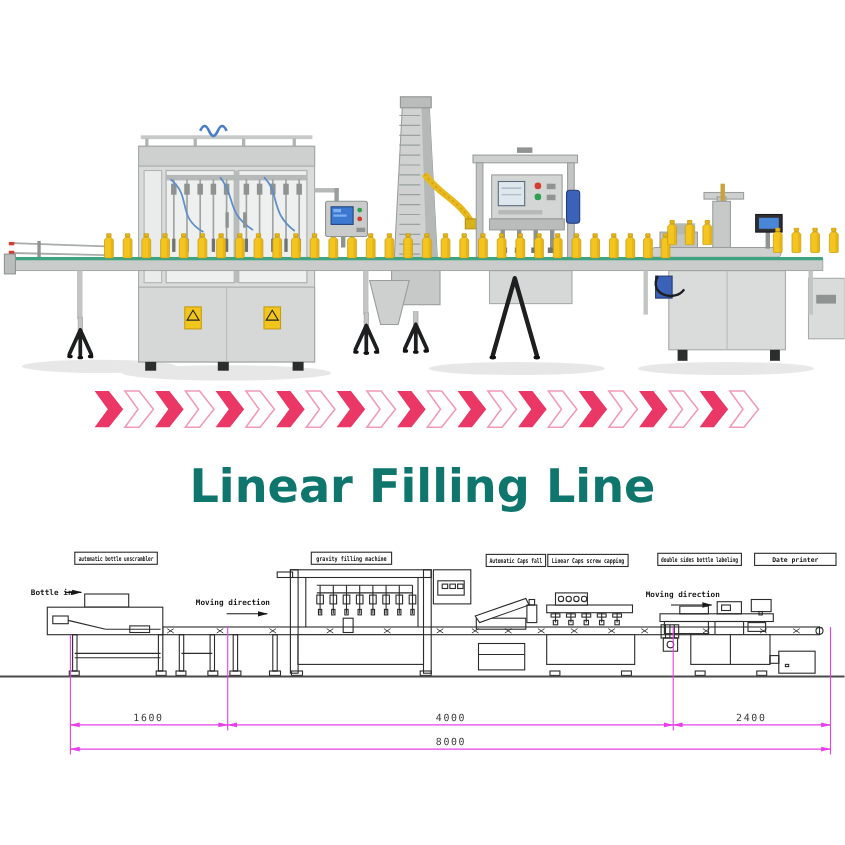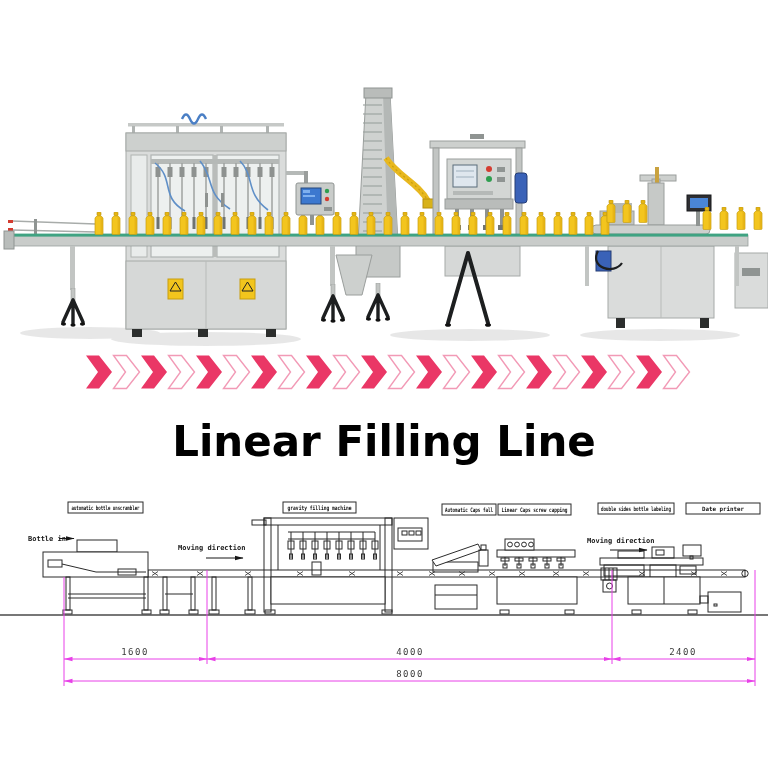--- a/index.html
+++ b/index.html
@@ -1,21 +1,21 @@
 <!DOCTYPE html>
 <html style="--chev: #ea3766; --chevo: #f29ab6; --dim: #e840e8;"><head>
 <meta charset="utf-8">
 <style>
   html,body{margin:0;padding:0;background:#fff;}
   body{width:768px;height:768px;position:relative;overflow:hidden;font-family:"DejaVu Sans",sans-serif;}
   .abs{position:absolute;}
   #photo-wrap{top:83px;left:0;width:768px;height:265px;}
   #chevron-wrap{top:354px;left:0;width:768px;height:36px;}
   #title-wrap{top:408px;left:0;width:768px;height:66px;display:flex;align-items:center;justify-content:center;}
-  #title-wrap h1{margin:0;font-size:42px;font-weight:bold;color:#000000;letter-spacing:0px;font-family:"DejaVu Sans",sans-serif;}
+  #title-wrap h1{margin:0;font-size:42px;font-weight:bold;color:#0f766e;letter-spacing:0px;font-family:"DejaVu Sans",sans-serif;}
   #drawing-wrap{top:492px;left:0;width:768px;height:212px;}
   .chev-solid{fill:var(--chev,#ea3766);}
   .chev-outline{fill:#ffffff;stroke:var(--chevo,#f29ab6);stroke-width:1.4;}
   .ln{stroke:#2b2b2b;fill:none;stroke-width:1;}
   .bx{stroke:#2b2b2b;fill:#ffffff;stroke-width:1;}
   .mag{stroke:var(--dim,#e840e8);fill:none;stroke-width:1;}
   .magfill{fill:var(--dim,#e840e8);}
   .lbl{fill:#101010;font:bold 6px "DejaVu Sans Mono",monospace;text-anchor:middle;}
   .ann{fill:#161616;font:bold 7px "DejaVu Sans Mono",monospace;}
   .dimtxt{fill:#3c3c3c;font:9px "DejaVu Sans Mono",monospace;letter-spacing:1.5px;text-anchor:middle;}

